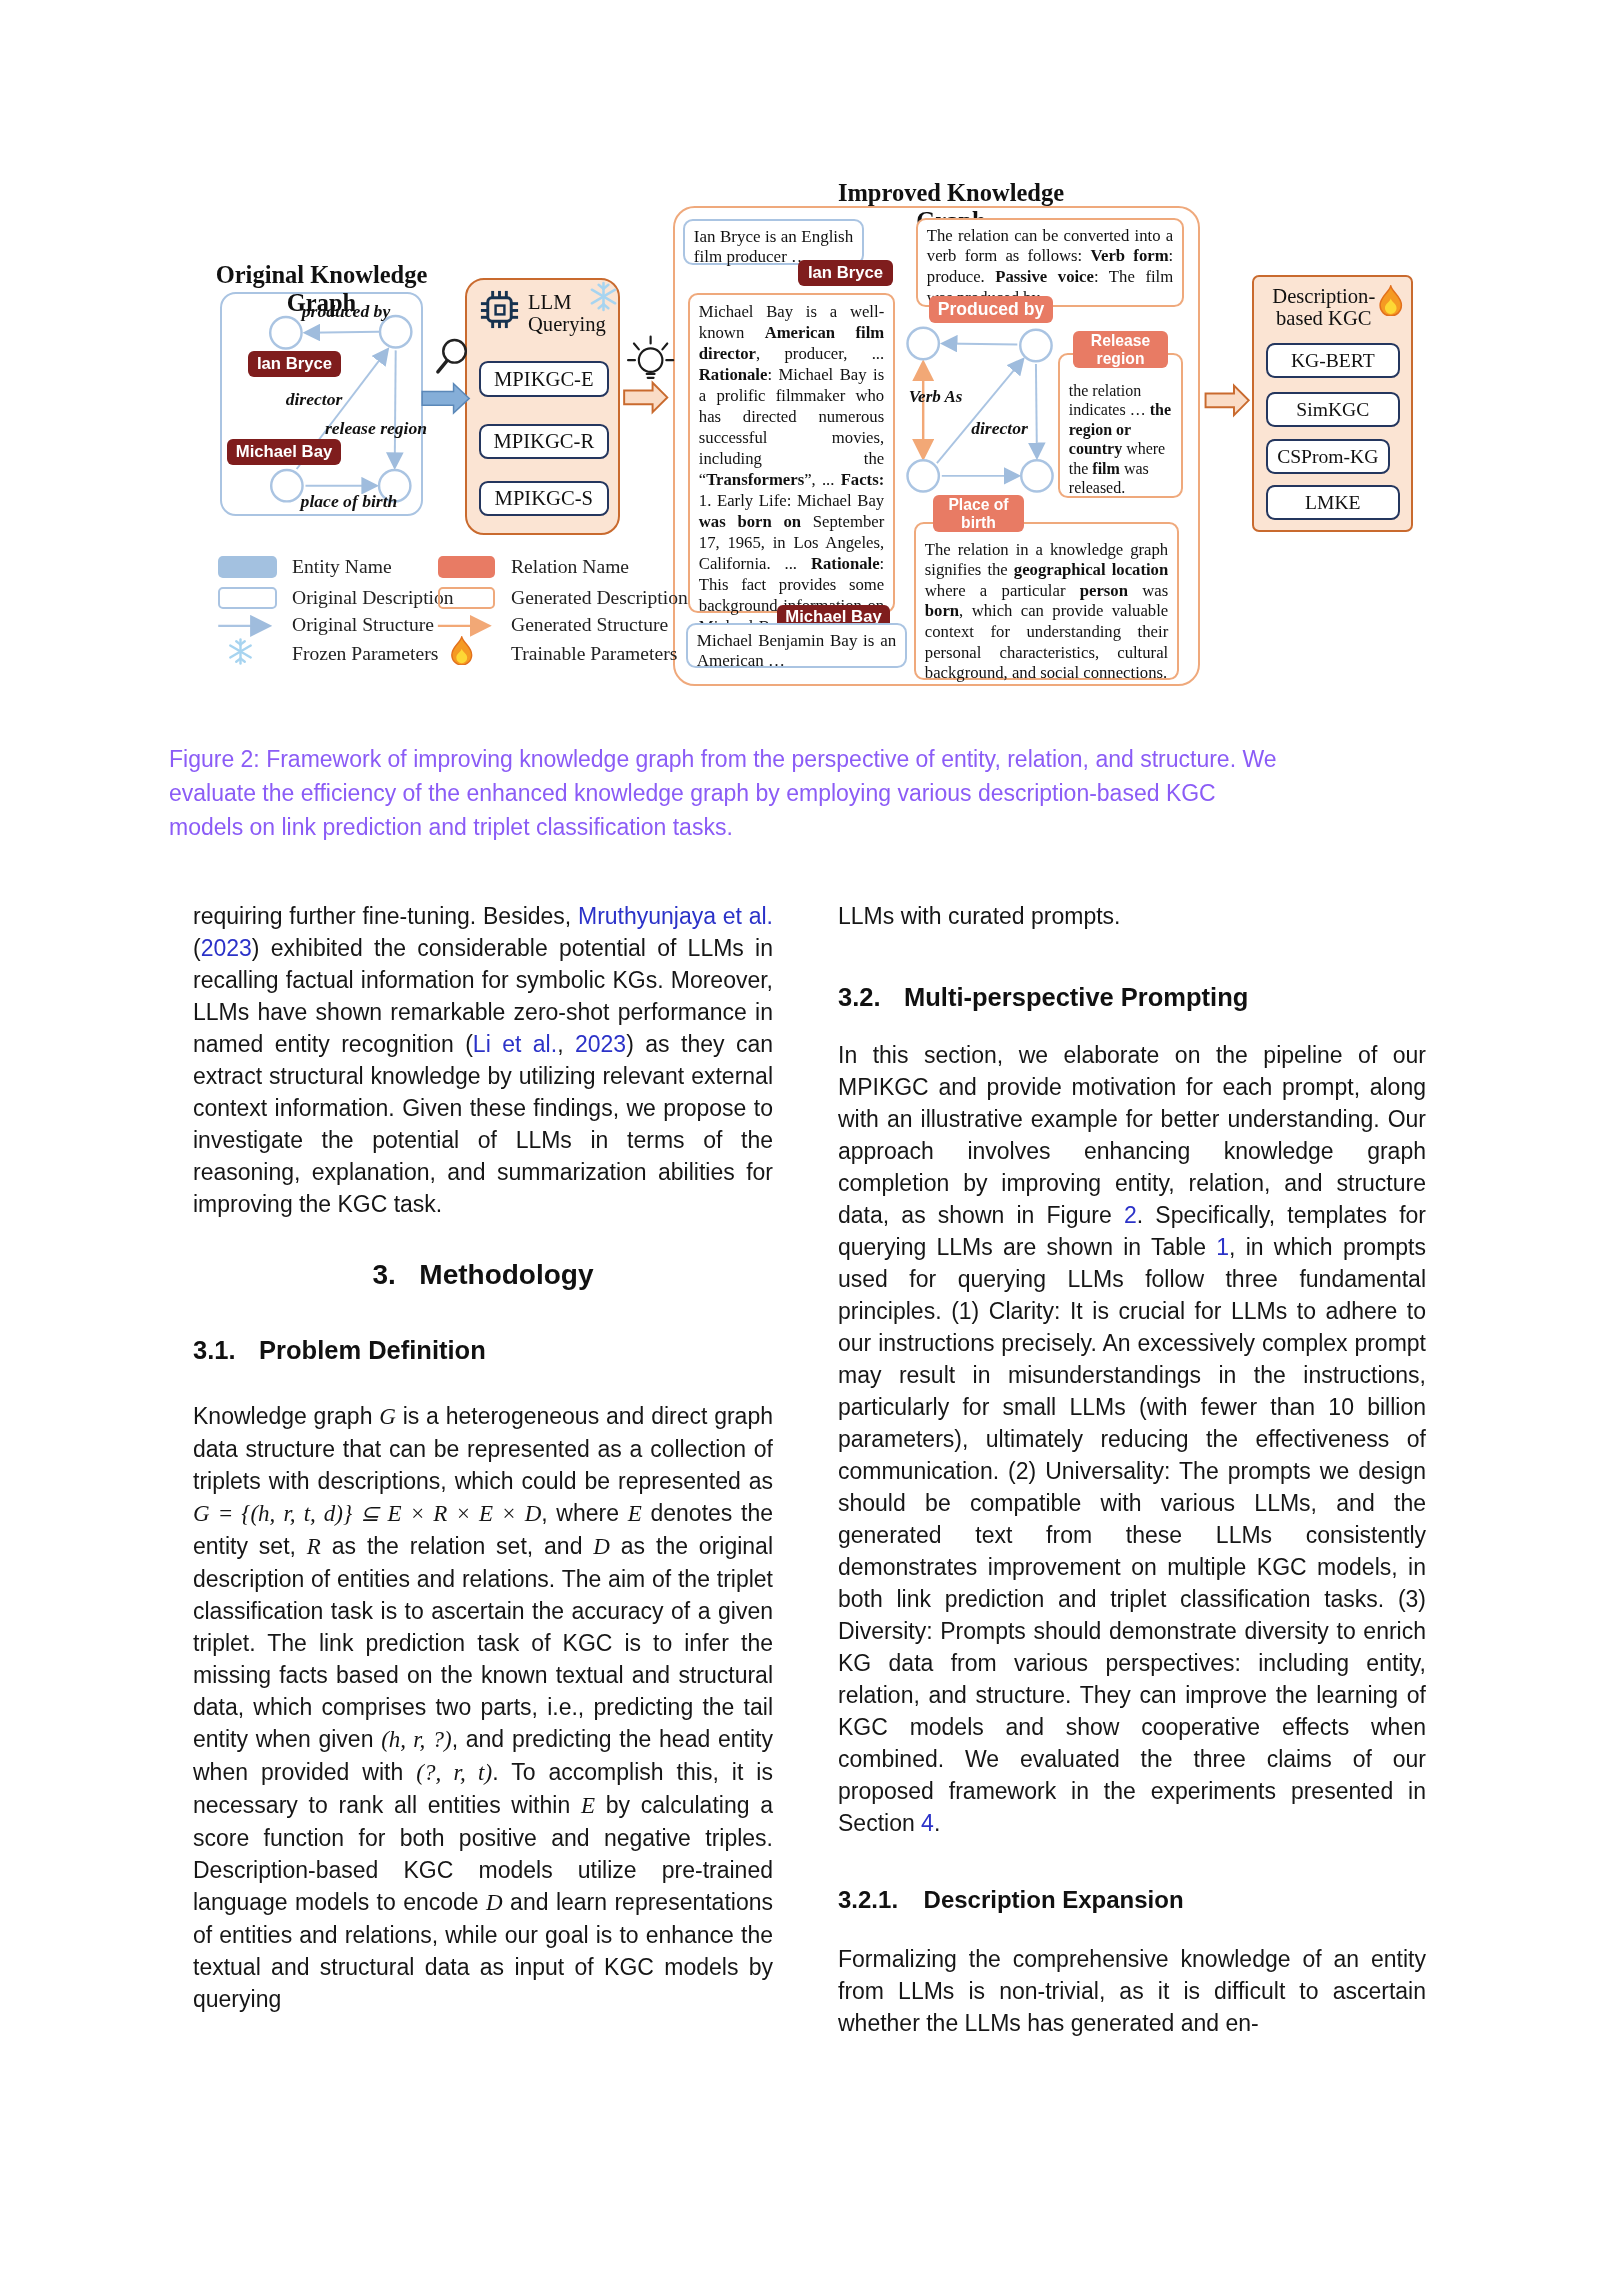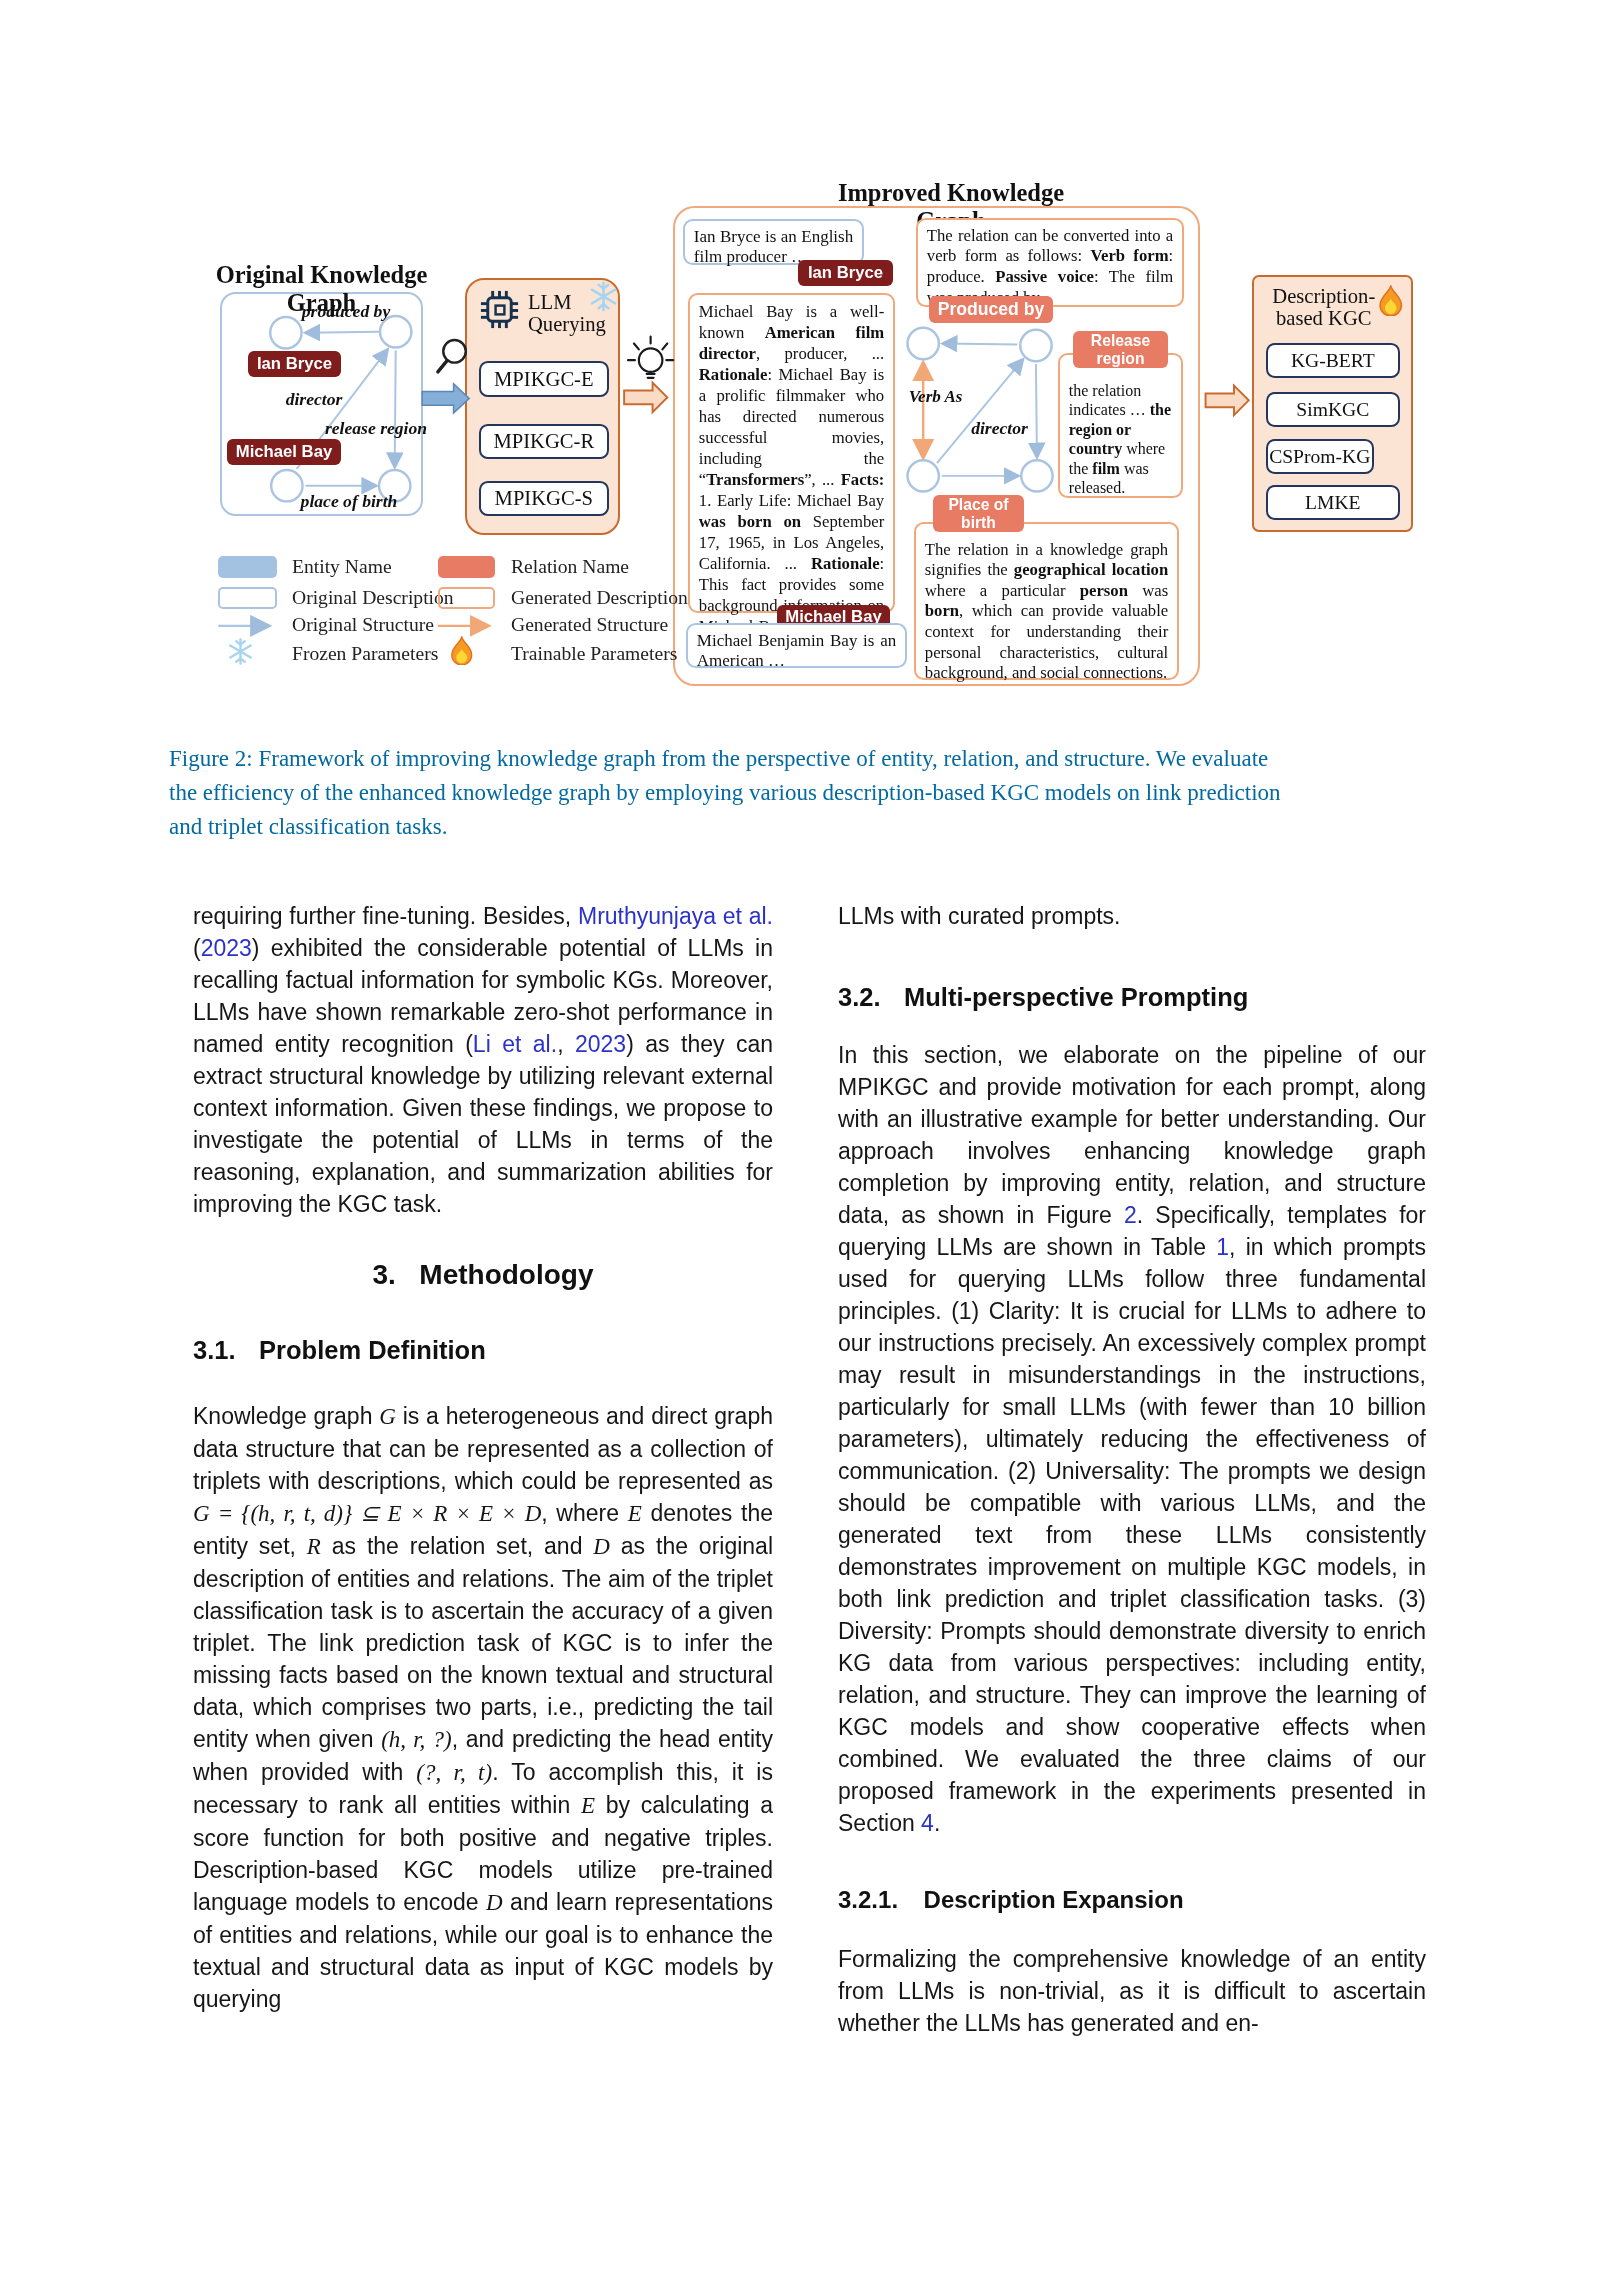--- a/index.html
+++ b/index.html
@@ -34,21 +34,21 @@
 
   .dbox,.gbox{position:absolute;box-sizing:border-box;background:#ffffff;border-radius:9.8px;
               font-family:"Liberation Serif",serif;color:#111;padding:5.9px 8.8px;text-align:justify;}
   .dbox{border:2px solid #aac4e2;}
   .gbox{border:2px solid #efa97c;}
 
   .sw{position:absolute;box-sizing:border-box;border-radius:4.9px;}
   .leg-label{position:absolute;font-family:"Liberation Serif",serif;font-size:19.6px;color:#222;}
 
   
-  .caption{position:absolute;left:169px;top:742px;width:1119px;font-size:23px;line-height:34px;color:#0369a1;font-family:Liberation Serif, serif;}
+  .caption{position:absolute;left:169px;top:742px;width:1119px;font-size:23px;line-height:34px;color:#8b5cf6;}
 
   
   .colL{position:absolute;left:193px;top:900px;width:580px;}
   .colR{position:absolute;left:838px;top:900px;width:588px;}
   .colL p,.colR p{margin:0;font-size:23px;line-height:32px;text-align:justify;color:#161616;}
   .h-sec{text-align:center;font-weight:bold;font-size:28px;margin:39px 0 0 0;color:#111;}
   .h-sub{font-weight:bold;font-size:25.5px;margin:45px 0 0 0;color:#111;}
   .h-sub3{font-weight:bold;font-size:24px;margin:47px 0 0 0;color:#111;}
   .hnum{display:inline-block;}
   .ht{display:inline-block;margin-left:23.5px;}
@@ -121,21 +121,21 @@
           <div>based KGC</div>
         </div>
         <span class="abs" style="left:124px;top:7.8px;">
           <svg width="25.5" height="31" viewBox="0 0 26 32">
             <path d="M13,1 C15,8 24,12 24,21 A11,11 0 1,1 2,21 C2,12 11,8 13,1 Z" fill="#f59a23" stroke="#e2701d" stroke-width="1.5"></path>
             <path d="M13,14 C14,18 19,19 19,24 A6,6 0 1,1 7,24 C7,19 12,18 13,14 Z" fill="#fdd835"></path>
           </svg>
         </span>
         <div class="model-box" style="left:11.8px;top:66px;width:134px;height:35px;font-size:19.6px;">KG-BERT</div>
         <div class="model-box" style="left:11.8px;top:115px;width:134px;height:35px;font-size:19.6px;">SimKGC</div>
-        <div class="model-box" style="left:11.8px;top:162px;width:108px;height:35px;font-size:19.6px;">CSProm-KG</div>
+        <div class="model-box" style="left:11.8px;top:162px;width:124px;height:35px;font-size:19.6px;">CSProm-KG</div>
         <div class="model-box" style="left:11.8px;top:208px;width:134px;height:35px;font-size:19.6px;">LMKE</div>
       </div>
     </div>
 
     <svg class="fig-layer" viewBox="0 0 1330 565" style="pointer-events:none;">
       <defs>
         <marker id="ab" markerWidth="9" markerHeight="9" refX="7" refY="4.5" orient="auto-start-reverse">
             <path d="M0,0 L9,4.5 L0,9 Z" fill="#9fbcdd"></path>
           </marker>
         <marker id="ao" markerWidth="9" markerHeight="9" refX="7" refY="4.5" orient="auto-start-reverse">

